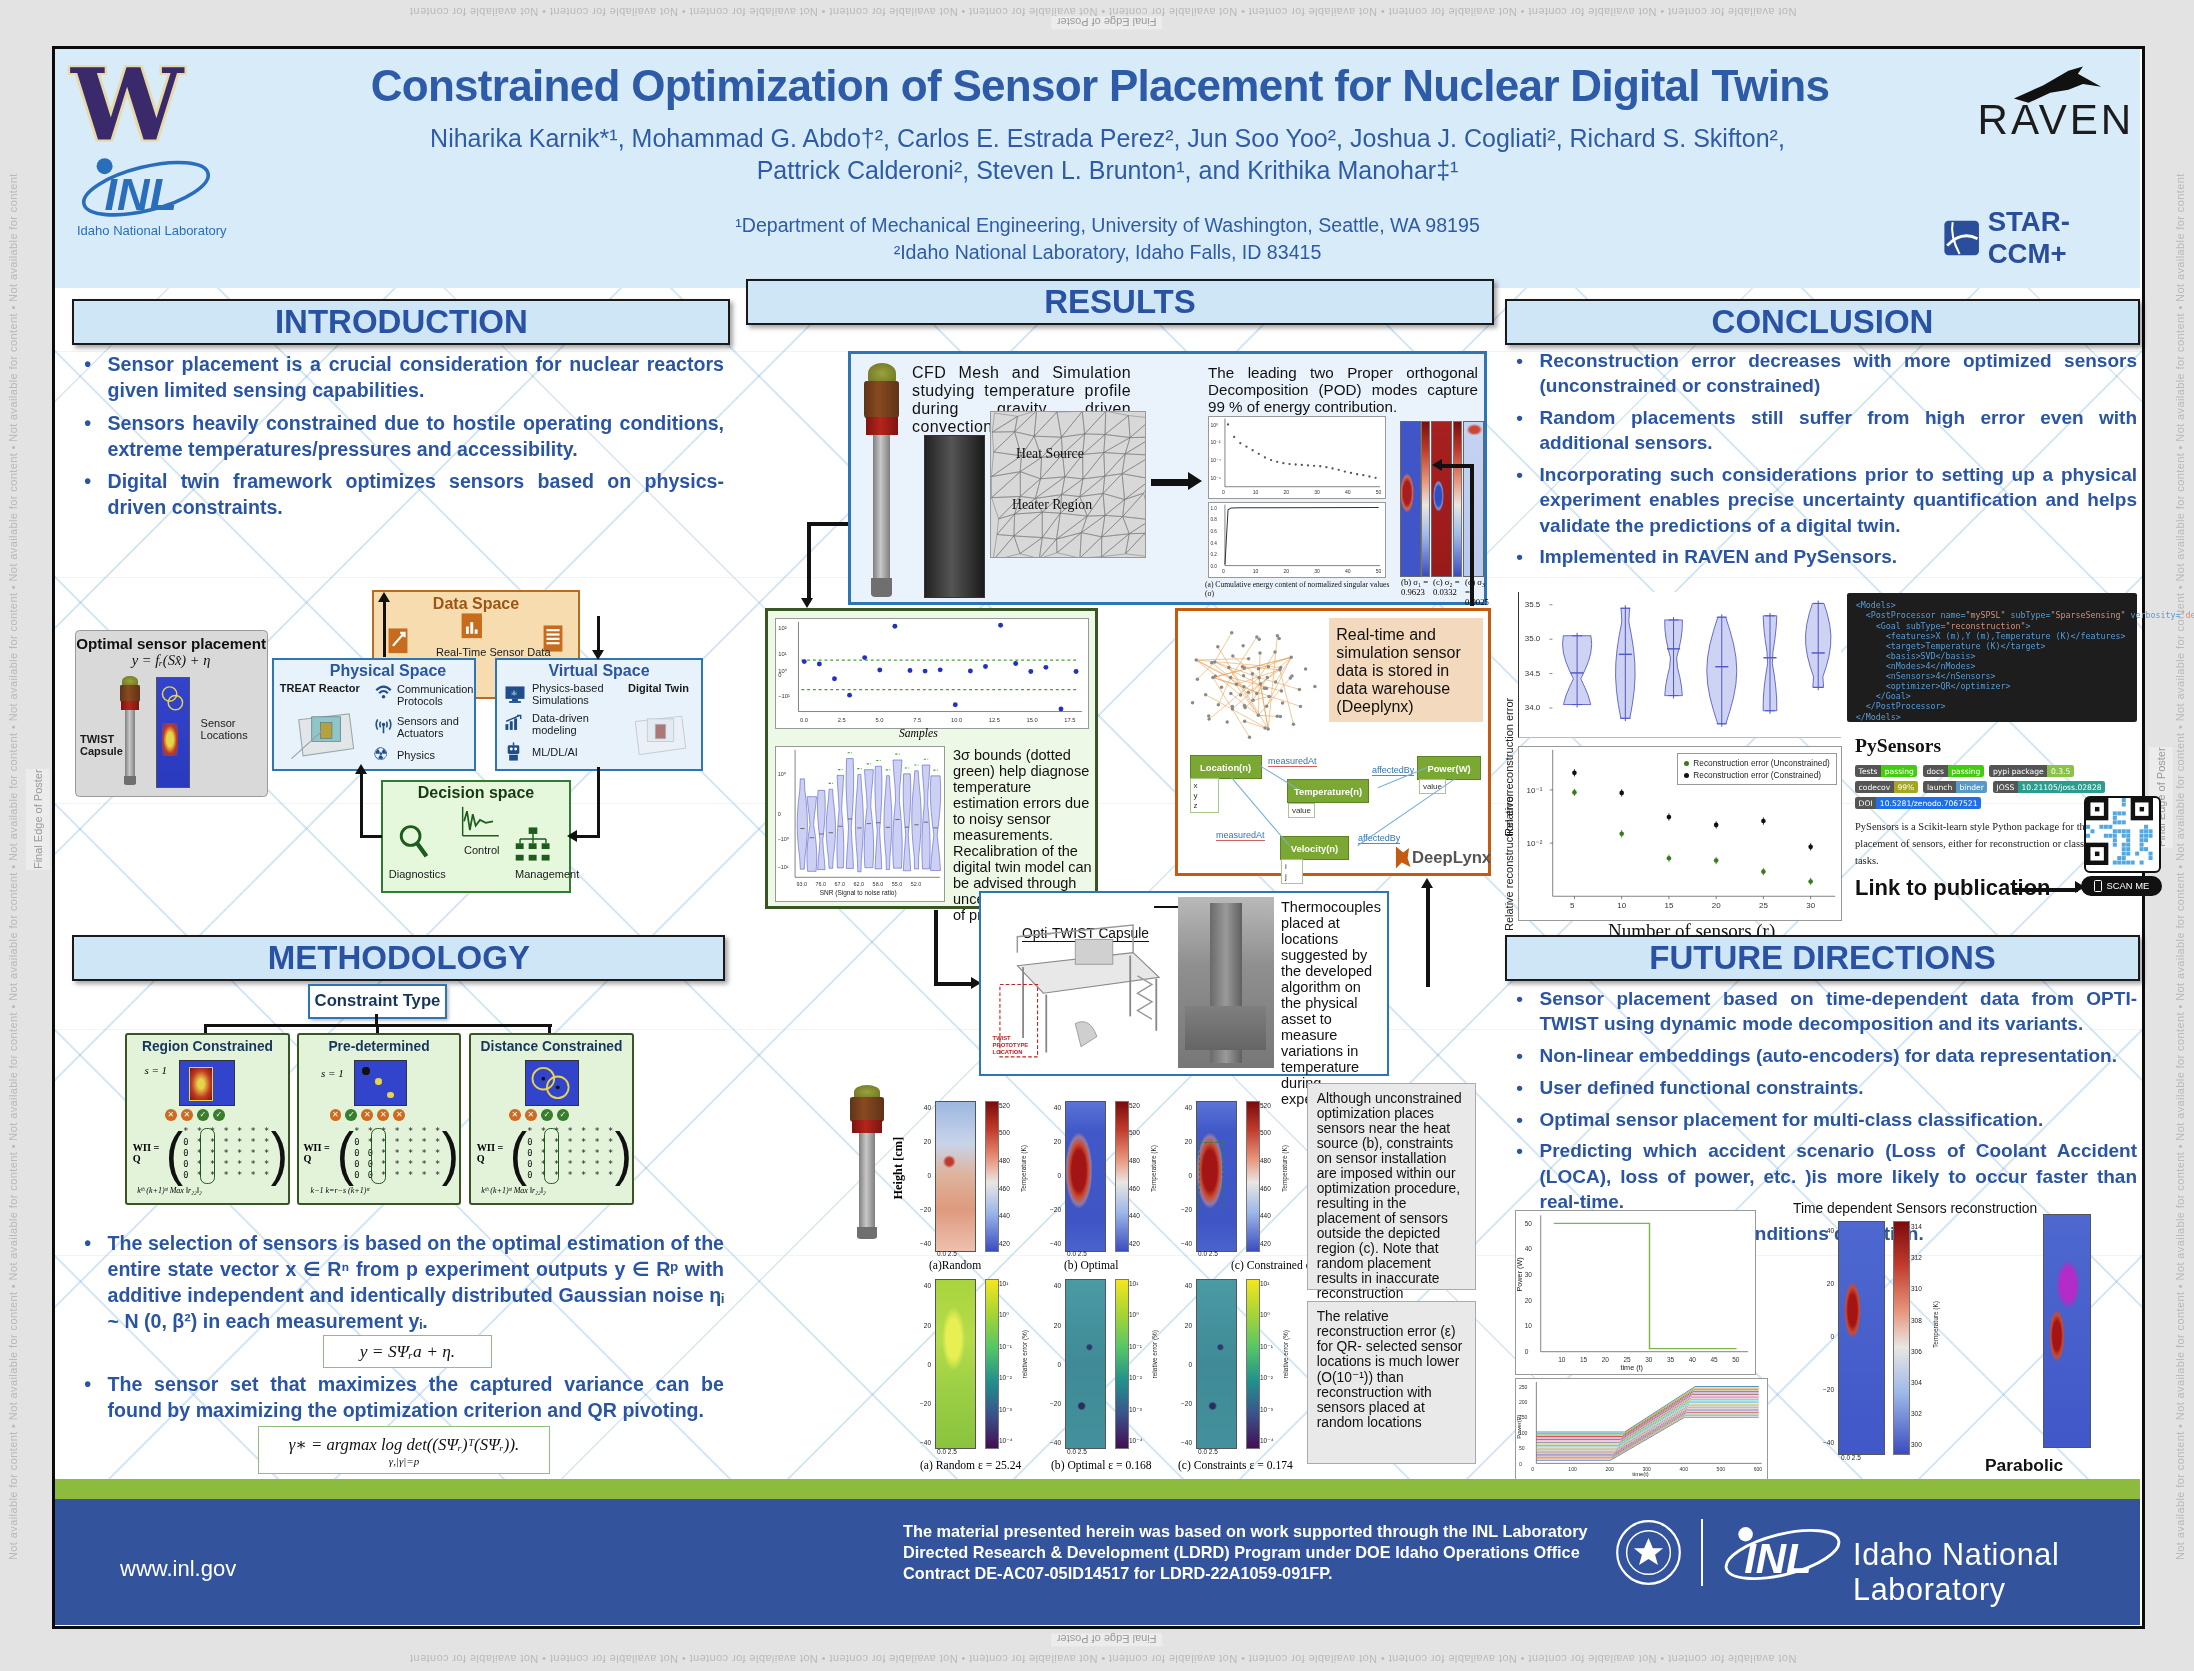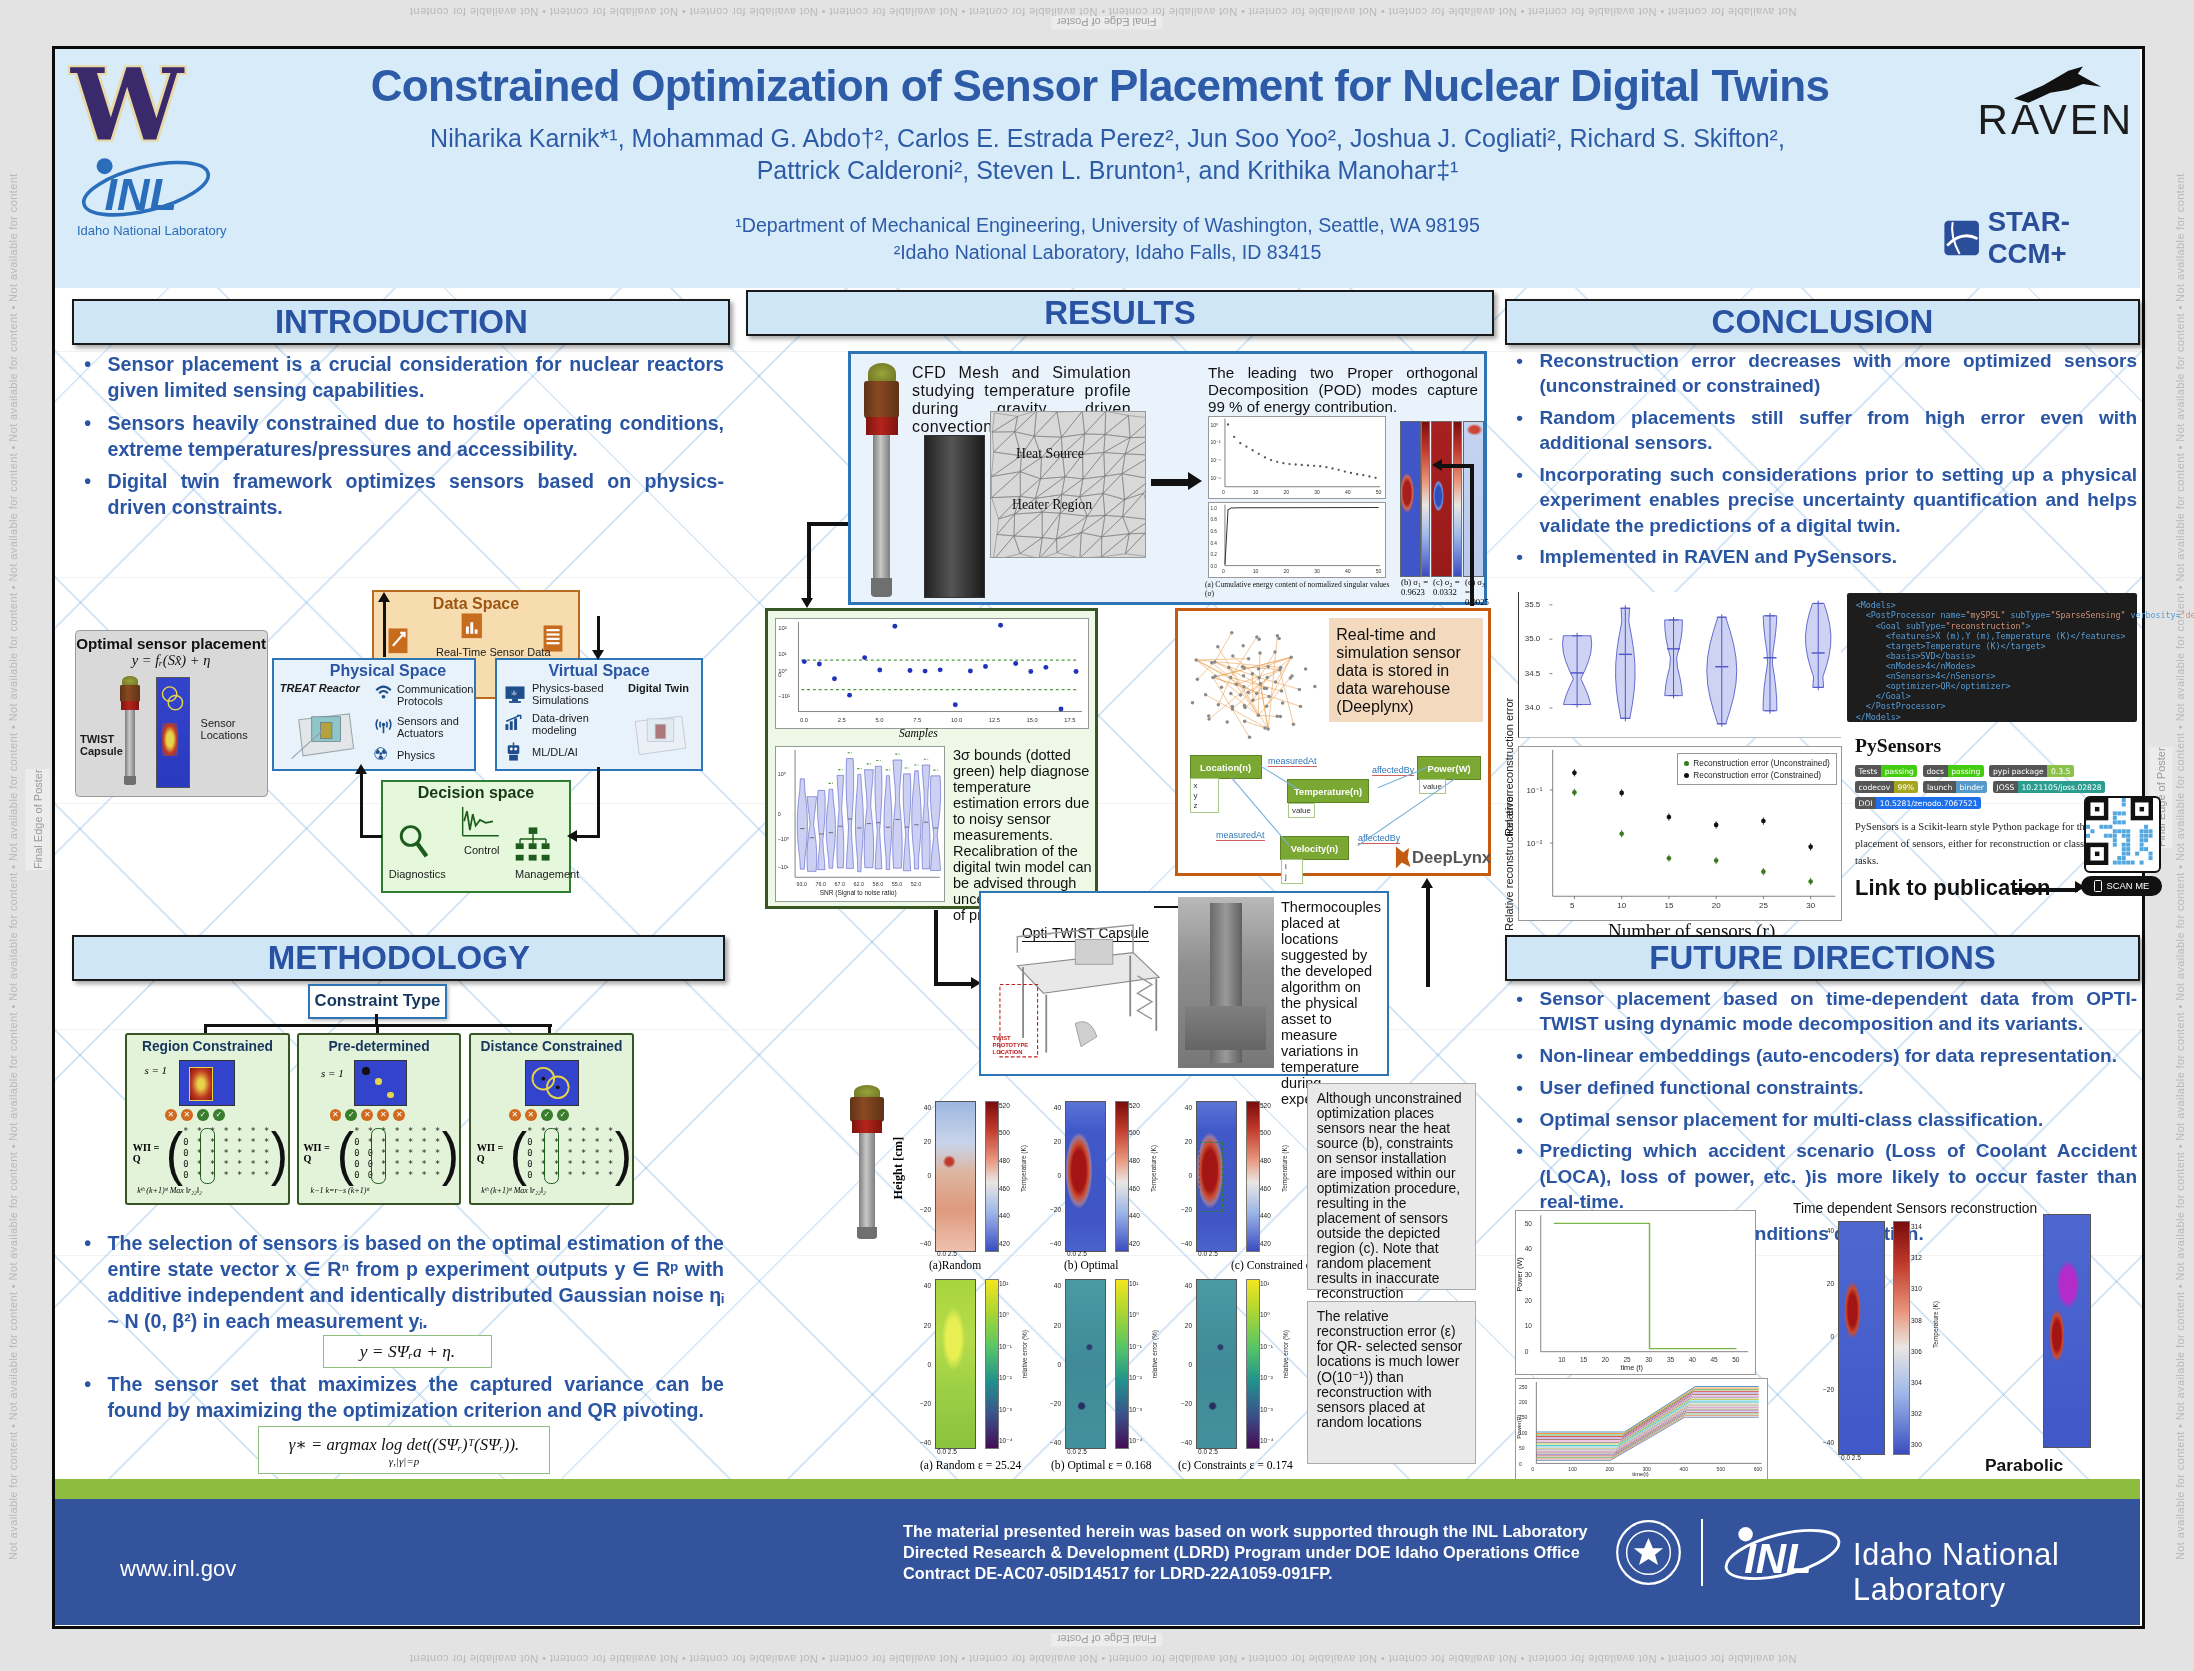--- a/index.html
+++ b/index.html
@@ -186,21 +186,21 @@
             <circle cx="16" cy="14" r="10" fill="none" stroke="#e8d44a" stroke-width="2"></circle>
             <circle cx="24" cy="26" r="10" fill="none" stroke="#e8d44a" stroke-width="2"></circle>
           </svg>
       </div>
       <div class="p itemlbl" style="left:4.4px;top:102px;width:38px;font-weight:bold;">TWIST Capsule</div>
       <div class="p itemlbl" style="left:125px;top:86px;width:58px;">Sensor Locations</div>
     </div>
 
     <div class="p box-blue" style="left:217px;top:609px;width:200px;height:109px;">
       <div class="spacet" style="color:#2a55a3;margin-top:1.5px;padding-left:28px;">Physical Space</div>
-      <div class="p itemlbl" style="left:5.8px;top:22px;font-weight:bold;font-style:italic;">TREAT Reactor</div>
+      <div class="p itemlbl" style="left:5.8px;top:22px;font-weight:bold;">TREAT Reactor</div>
       <svg class="p" style="left:10.2px;top:38px;" width="80" height="65" viewBox="0 0 110 90">
         <polygon points="20,30 90,22 96,70 26,80" fill="#e3e6e9" stroke="#9aa" stroke-width="1.5"></polygon>
         <rect x="38" y="26" width="40" height="34" fill="#8fc7c9" stroke="#678"></rect>
         <rect x="50" y="34" width="16" height="22" fill="#b5a23c" stroke="#678"></rect>
         <line x1="10" y1="84" x2="54" y2="44" stroke="#99a" stroke-width="1.5"></line>
       </svg>
       <svg class="p" style="left:100px;top:23px;" width="19" height="17.4" viewBox="0 0 26 24">
           <path d="M3 10 Q13 0 23 10 M7 14 Q13 8 19 14" stroke="#1f4e8c" stroke-width="3" fill="none"></path>
           <circle cx="13" cy="19" r="2.5" fill="#1f4e8c"></circle>
         </svg>
@@ -390,21 +390,21 @@
         <span>y = SΨᵣa + η.</span>
       </div>
     <ul class="p bul bul27" style="left:22px;top:1322px;width:647px;">
       <li>The sensor set that maximizes the captured variance can be found by maximizing the optimization criterion and QR pivoting.</li>
     </ul>
     <div class="p formula" style="left:203px;top:1377px;width:290px;height:46px;">
       <span style="font-size:16.7px;font-style:italic;">γ∗ = argmax  log det((SΨᵣ)ᵀ(SΨᵣ)).</span>
       <span style="font-size:11px;font-style:italic;">γ,|γ|=p</span>
     </div>
 
-    <div class="p sechdr" style="left:691px;top:241px;width:744px;height:42px;text-align:center;">RESULTS</div>
+    <div class="p sechdr" style="left:691px;top:230px;width:744px;height:42px;text-align:center;">RESULTS</div>
 
     <div class="p" style="left:793px;top:302px;width:639px;height:254px;background:#eaf3fc;border:3.6px solid #2e75b6;box-sizing:border-box;">
       <div class="capsule" style="left:8.7px;top:8.7px;width:44px;height:234px;">
           <div class="c1"></div>
           <div class="c2"></div>
           <div class="c3"></div>
           <div class="c4"></div>
           <div class="c5"></div>
         </div>
       <div class="p" style="left:61px;top:10.2px;width:219px;font-size:16px;color:#111;text-align:justify;letter-spacing:0.4px;">CFD Mesh and Simulation studying temperature profile during gravity driven convection.</div>

